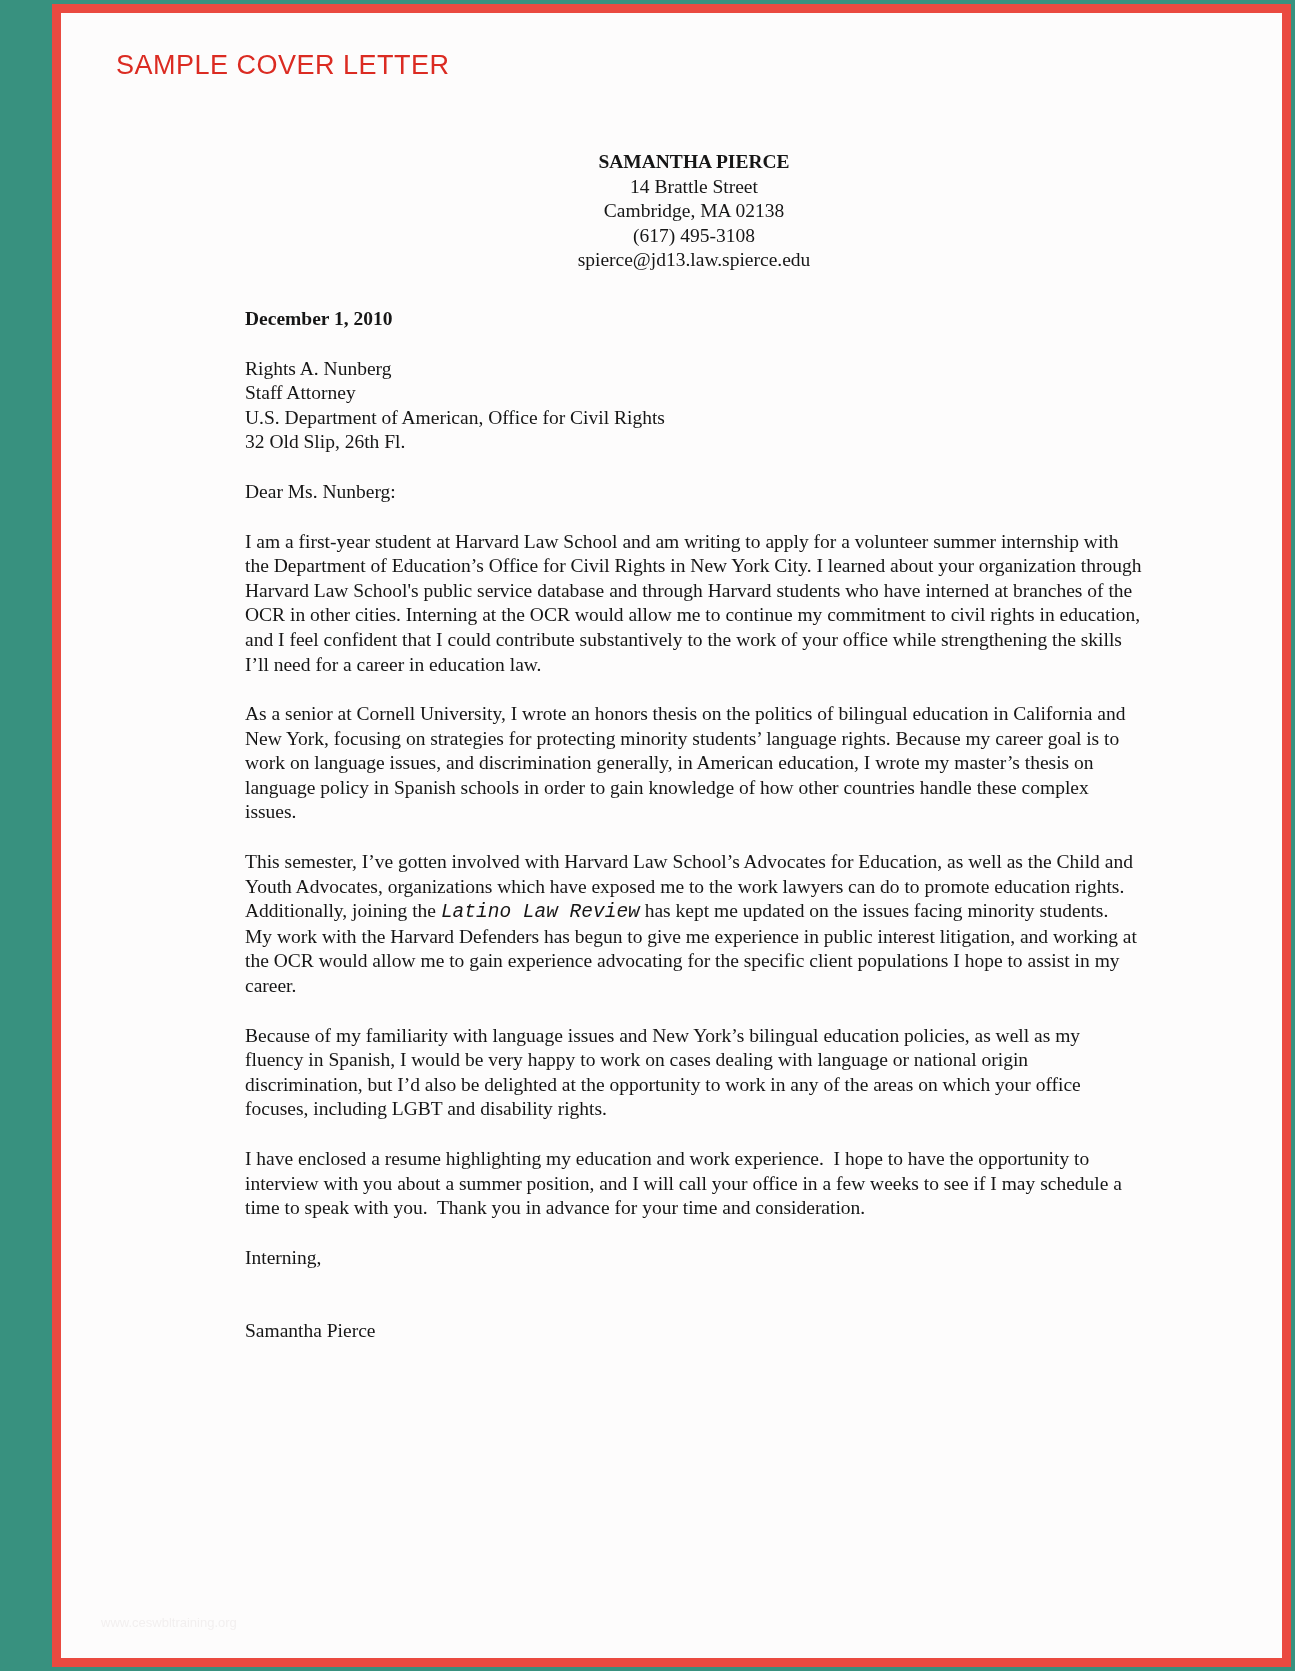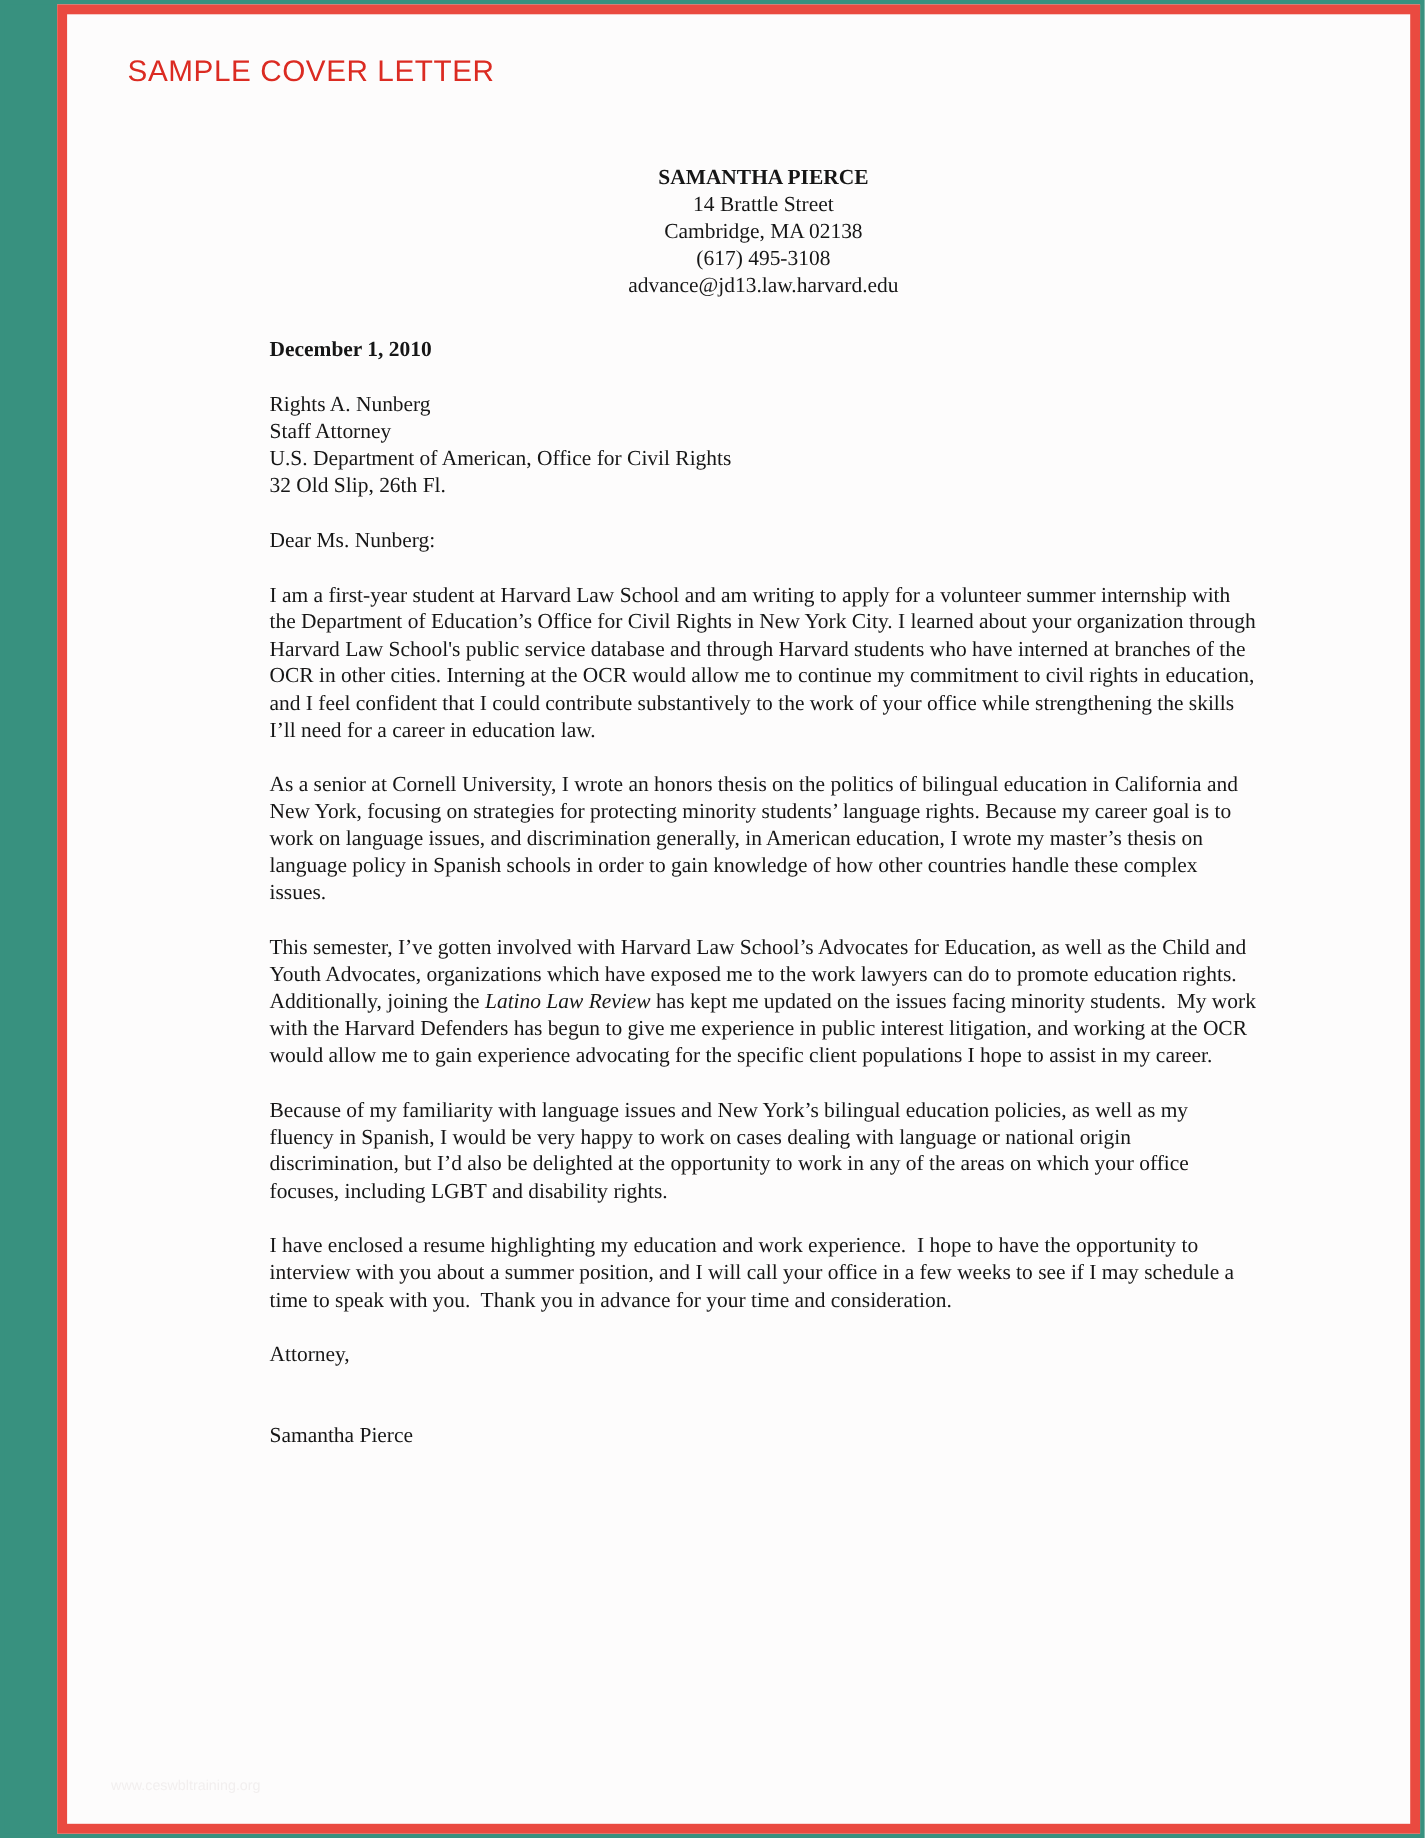--- a/index.html
+++ b/index.html
@@ -47,21 +47,21 @@
   }
   .letterhead {
     margin-top: 69px;
     text-align: center;
   }
   .letterhead .name { font-weight: bold; }
   .date-line { margin-top: 34px; font-weight: bold; }
   .recipient-block { margin-top: 25px; }
   .salutation-line { margin-top: 25px; }
   .para { margin-top: 25px; white-space: pre-wrap; }
-  .italic { font-style: italic; }
+  .italic { font-style: italic; font-family: Liberation Mono, monospace; }
   .closing-line { margin-top: 25px; }
   .signature-line { margin-top: 49px; }
   .watermark {
     position: absolute;
     left: 40px;
     bottom: 28px;
     font-family: "Liberation Sans", sans-serif;
     font-size: 13px;
     color: var(--watermark);
   }
@@ -74,21 +74,21 @@
 
     <div class="sample-label">SAMPLE COVER LETTER</div>
 
     <div class="letter">
 
       <div class="letterhead">
         <div class="name">SAMANTHA PIERCE</div>
         <div>14 Brattle Street</div>
         <div>Cambridge, MA 02138</div>
         <div>(617) 495-3108</div>
-        <div>advance@jd13.law.harvard.edu</div>
+        <div>spierce@jd13.law.spierce.edu</div>
       </div>
 
       <div class="date-line">December 1, 2010</div>
 
       <div class="recipient-block">
         <div>Rights A. Nunberg</div>
         <div>Staff Attorney</div>
         <div>U.S. Department of American, Office for Civil Rights</div>
         <div>32 Old Slip, 26th Fl.</div>
       </div>
@@ -98,21 +98,21 @@
       <p class="para"><span>I am a first-year student at Harvard Law School and am writing to apply for a volunteer summer internship with the Department of Education’s Office for Civil Rights in New York City. I learned about your organization through Harvard Law School's public service database and through Harvard students who have interned at branches of the OCR in other cities. Interning at the OCR would allow me to continue my commitment to civil rights in education, and I feel confident that I could contribute substantively to the work of your office while strengthening the skills I’ll need for a career in education law.</span></p>
 
       <p class="para"><span>As a senior at Cornell University, I wrote an honors thesis on the politics of bilingual education in California and New York, focusing on strategies for protecting minority students’ language rights. Because my career goal is to work on language issues, and discrimination generally, in American education, I wrote my master’s thesis on language policy in Spanish schools in order to gain knowledge of how other countries handle these complex issues.</span></p>
 
       <p class="para"><span>This semester, I’ve gotten involved with Harvard Law School’s Advocates for Education, as well as the Child and Youth Advocates, organizations which have exposed me to the work lawyers can do to promote education rights.  Additionally, joining the </span><span class="italic">Latino Law Review</span><span> has kept me updated on the issues facing minority students.  My work with the Harvard Defenders has begun to give me experience in public interest litigation, and working at the OCR would allow me to gain experience advocating for the specific client populations I hope to assist in my career.</span></p>
 
       <p class="para"><span>Because of my familiarity with language issues and New York’s bilingual education policies, as well as my fluency in Spanish, I would be very happy to work on cases dealing with language or national origin discrimination, but I’d also be delighted at the opportunity to work in any of the areas on which your office focuses, including LGBT and disability rights.</span></p>
 
       <p class="para"><span>I have enclosed a resume highlighting my education and work experience.  I hope to have the opportunity to interview with you about a summer position, and I will call your office in a few weeks to see if I may schedule a time to speak with you.  Thank you in advance for your time and consideration.</span></p>
 
-      <div class="closing-line">Attorney,</div>
+      <div class="closing-line">Interning,</div>
 
       <div class="signature-line">Samantha Pierce</div>
 
     </div>
 
     <div class="watermark">www.ceswbltraining.org</div>
 
   </div>
 </div>
 

